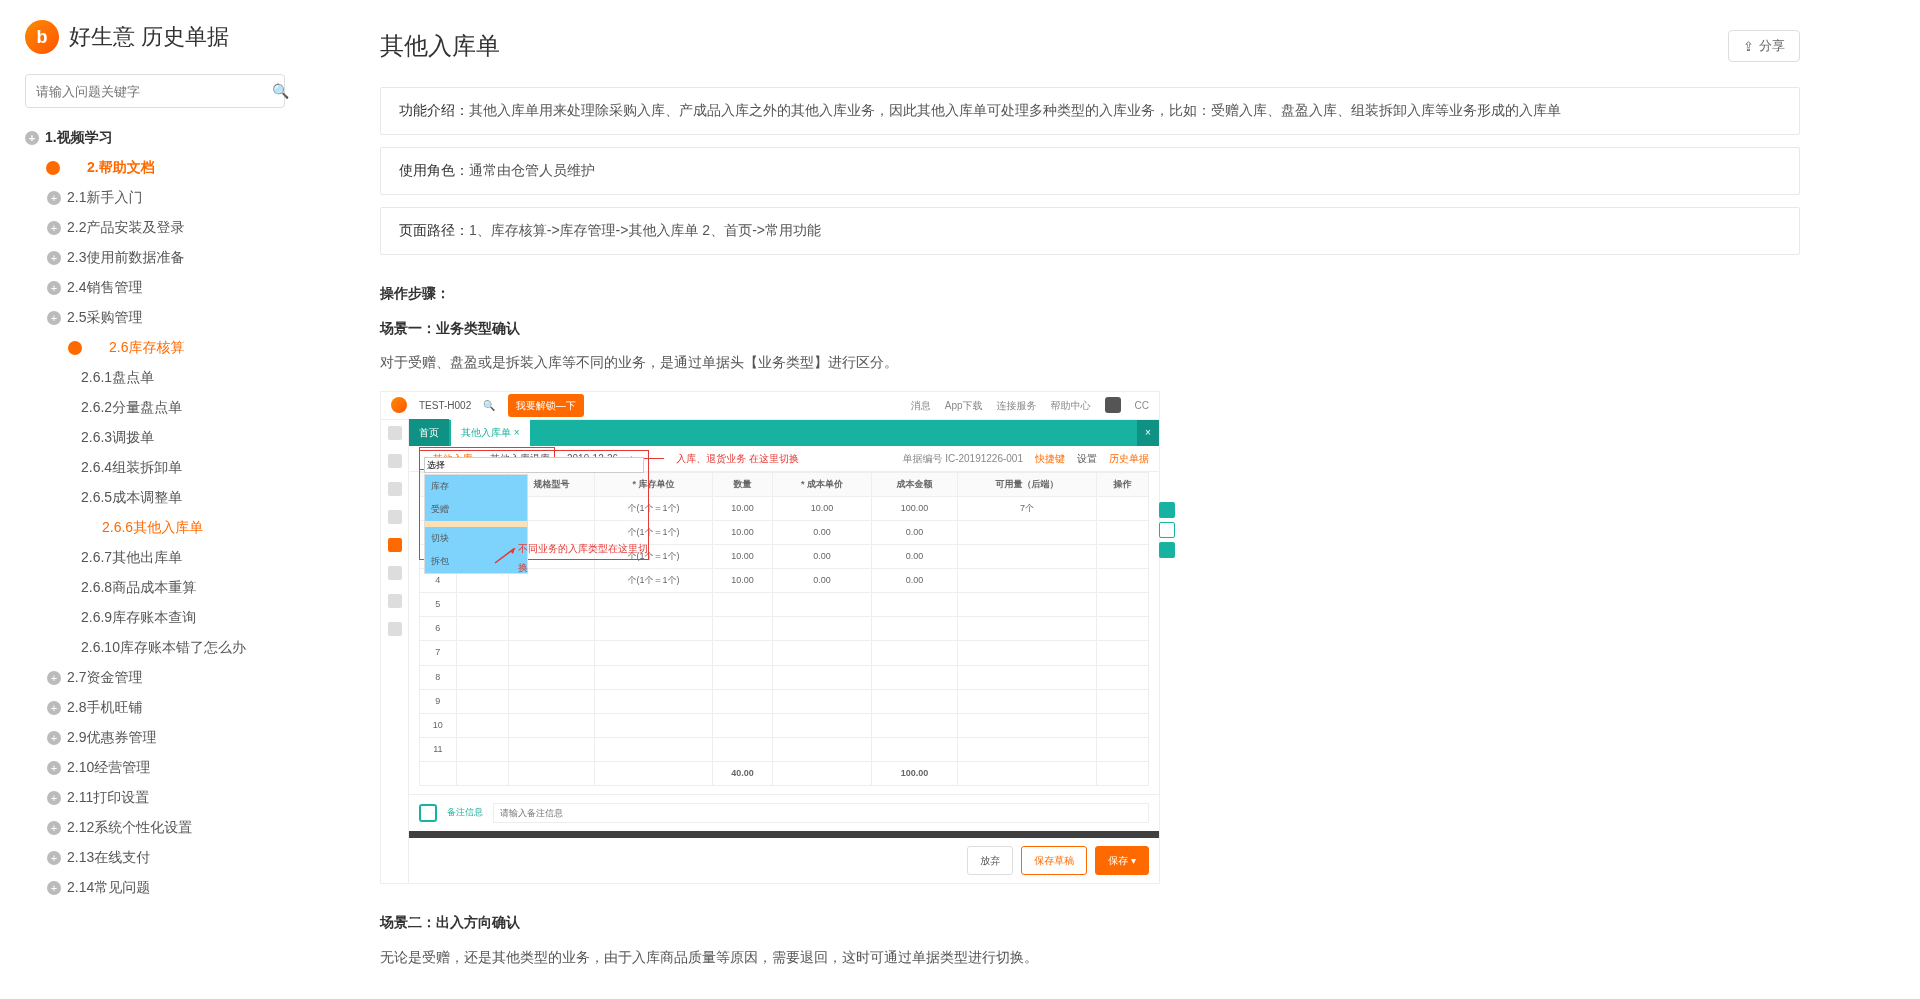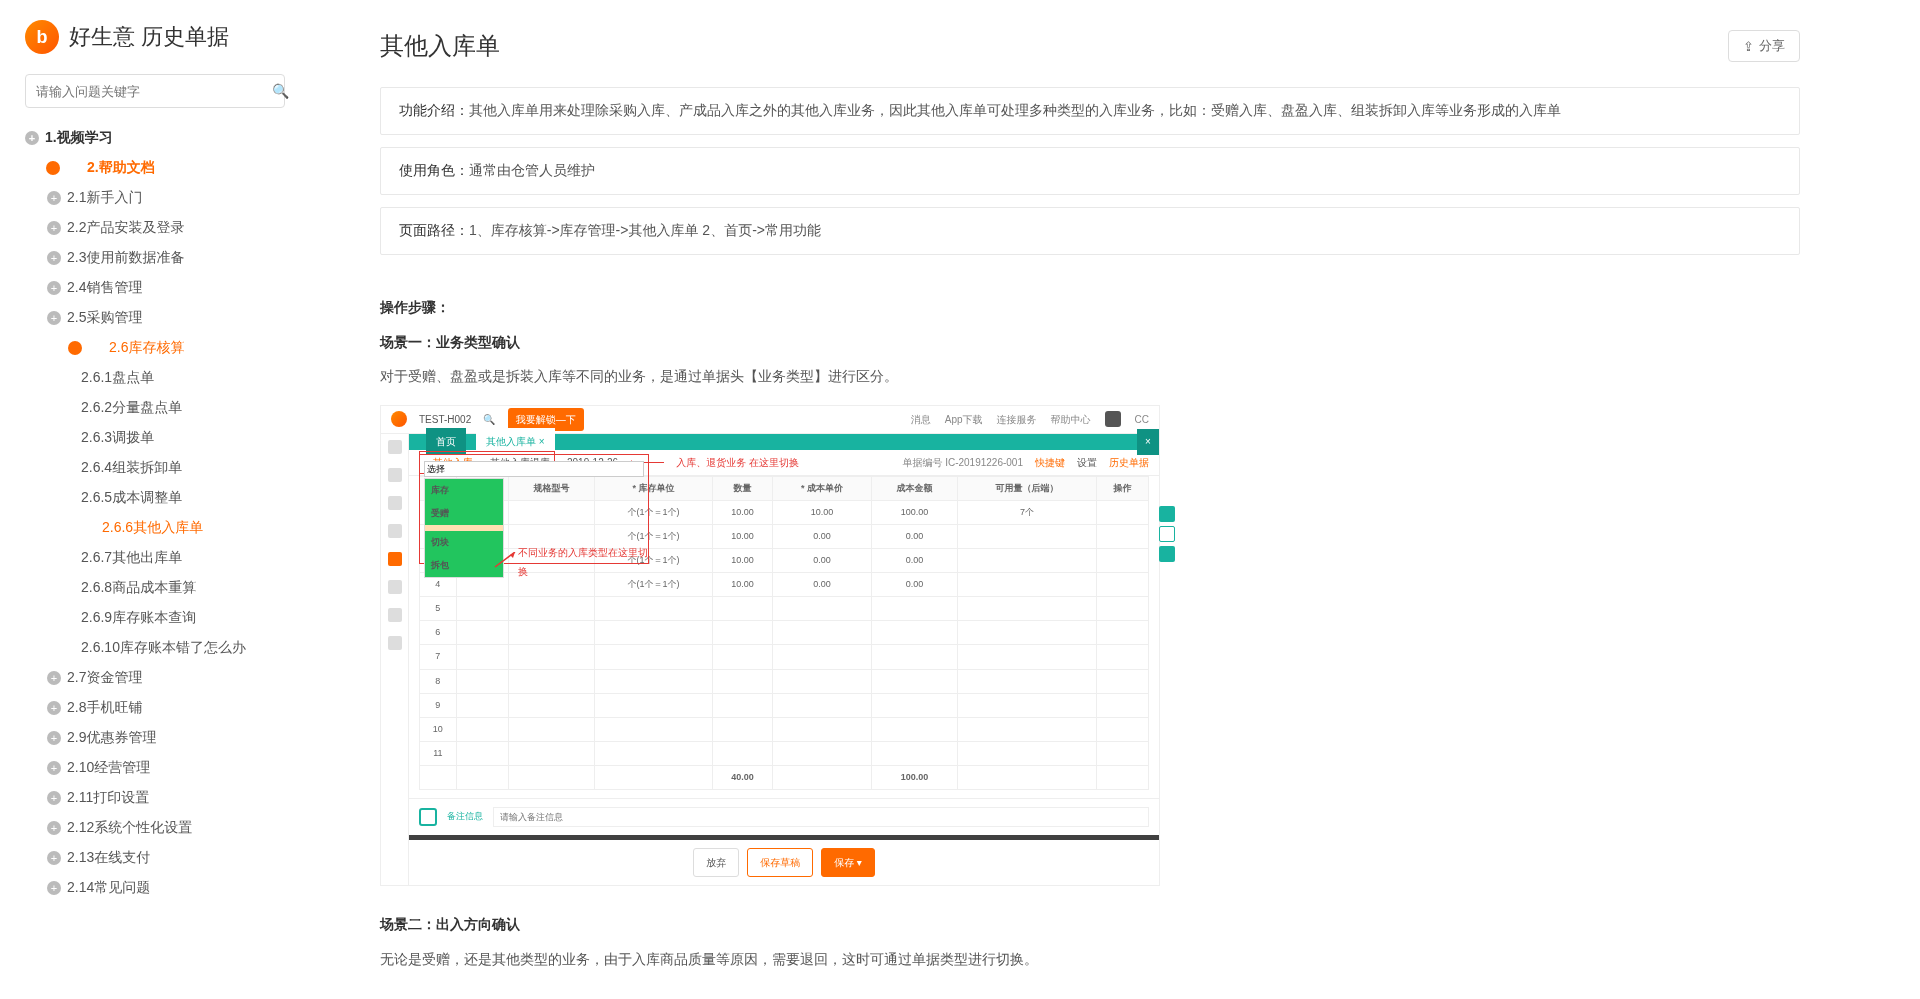--- a/index.html
+++ b/index.html
@@ -22,61 +22,61 @@
 .nav .expand-icon.open { background: #ff6a00; }
 .nav .minus::before { content: "−"; }
 .nav .plus::before { content: "+"; }
 .main { flex: 1; padding: 30px 120px 30px 60px; max-width: 1600px; }
 .title-row { display: flex; justify-content: space-between; align-items: center; margin-bottom: 25px; }
 .page-title { font-size: 24px; font-weight: normal; }
 .share-btn { border: 1px solid #ddd; border-radius: 4px; padding: 6px 14px; font-size: 13px; color: #666; background: #fff; cursor: pointer; display: flex; align-items: center; gap: 5px; }
 .info-box { border: 1px solid #e8e8e8; border-radius: 2px; padding: 14px 18px; margin-bottom: 12px; font-size: 14px; color: #555; }
 .info-box .lab { color: #333; }
 .info-box code { font-family: inherit; }
-.section-text { margin-top: 39px; line-height: 1.9; color: #555; }
+.section-text { margin-top: 25px; line-height: 1.9; color: #555; }
 .section-text p { margin-bottom: 8px; }
 .section-text .bold { font-weight: bold; color: #333; }
 .shot-placeholder { margin: 15px 0 25px 0; }
 
 .shot { width: 780px; border: 1px solid #eee; font-size: 10px; color: #555; background: #fff; }
 .shot-top { display: flex; align-items: center; height: 28px; padding: 0 10px; background: #fff; border-bottom: 1px solid #eee; gap: 12px; font-size: 10px; text-align: center; }
 .shot-top .sl { width: 16px; height: 16px; border-radius: 50%; background: linear-gradient(135deg,#ff8a00,#ff5500); }
 .shot-top .pill { background: #ff6a00; color:#fff; padding:2px 8px; border-radius:3px; font-size:10px; }
 .shot-top .r { margin-left:auto; display:flex; gap:14px; color:#888; align-items:center; }
 .shot-top .r .av { width:16px; height:16px; background:#555; border-radius:3px; }
 .shot-body { display:flex; }
 .shot-side { width:28px; background:#fff; border-right:1px solid #eee; display:flex; flex-direction:column; align-items:center; padding-top:6px; gap:14px; }
 .shot-side .ic { width:14px; height:14px; background:#ddd; border-radius:2px; }
 .shot-side .ic.act { background:#ff6a00; }
 .shot-main { flex:1; }
-.shot-tabs { height:16px; background:#18b3a0; display:flex; align-items:center; padding-left:17px; gap:10px; }
+.shot-tabs { height:26px; background:#18b3a0; display:flex; align-items:center; padding-left:0; gap:2px; }
 .shot-tabs .tab { background:#0f9283; color:#fff; font-size:10px; padding:4px 10px; }
 .shot-tabs .tab.act { background:#fff; color:#18b3a0; }
 .shot-tabs .cls { margin-left:auto; width:22px; height:26px; background:#0f9283; color:#fff; text-align:center; line-height:26px; }
 .shot-row1 { height:26px; display:flex; align-items:center; padding:0 10px; gap:12px; border-bottom:1px solid #eee; }
 .redbox { border:1.5px solid #e53935; padding:1px 4px; }
 .red-ann { color:#e53935; font-size:10px; position:relative; }
 .arrow-left { display:inline-block; width:34px; height:0; border-top:1.5px solid #e53935; position:relative; }
 .arrow-left::before { content:""; position:absolute; left:-4px; top:-3px; border:3px solid transparent; border-right-color:#e53935; }
 .shot-row2 { display:flex; padding:6px 10px; gap:40px; align-items:center; font-size:9px; color:#888; }
 .shot-row2 .r { margin-left:auto; }
 .redbox.big { width:230px; height:110px; padding:4px; position:relative; }
-.redbox.big .dd { background:#22c55e; border:1px solid #ddd; width:80px;font-weight:bold; }
+.redbox.big .dd { background:#7dd3fc; border:1px solid #ddd; width:104px; }
 .redbox.big .dd .opt { padding:3px 6px; font-size:9px; }
 .redbox.big .dd .opt.sel { background:#ffe0b2; }
 .shot-grid-wrap { padding:0 10px 8px 10px; position:relative; }
 .shot-grid { width:100%; border-collapse:collapse; font-size:9px; }
 .shot-grid th, .shot-grid td { border:1px solid #eee; padding:3px 4px; text-align:center; height:18px; color:#666; }
 .shot-grid th { background:#fafafa; }
 .shot-grid .sumrow td { font-weight:bold; }
 .shot-left-overlap { position:absolute; left:10px; top:-22px; }
 .shot-note-row { padding:8px 10px; display:flex; gap:10px; align-items:center; border-top:1px solid #eee; }
 .shot-note-row .bi { width:18px; height:18px; border:2px solid #18b3a0; border-radius:3px; }
 .shot-note-row input { flex:1; border:1px solid #eee; height:20px; padding:0 6px; font-size:9px; }
-.shot-foot { display:flex; justify-content:center; gap:8px; padding:8px 10px; border-top:5px solid #404040;font-family:Liberation Serif, serif; }
+.shot-foot { display:flex; justify-content:flex-end; gap:8px; padding:8px 10px; border-top:7px solid #404040; }
 .shot-foot .btn { border:1px solid #ddd; padding:4px 12px; font-size:10px; border-radius:3px; background:#fff; }
 .shot-foot .btn.o { border-color:#ff6a00; color:#ff6a00; }
 .shot-foot .btn.p { background:#ff6a00; color:#fff; border-color:#ff6a00; }
 .shot-floating { position:absolute; right:-16px; top:30px; display:flex; flex-direction:column; gap:4px; }
 .shot-floating .f { width:16px; height:16px; background:#18b3a0; border-radius:2px; }
 .red-ann2 { color:#e53935; font-size:10px; }
 </style>
 </head>
 <body>
 

